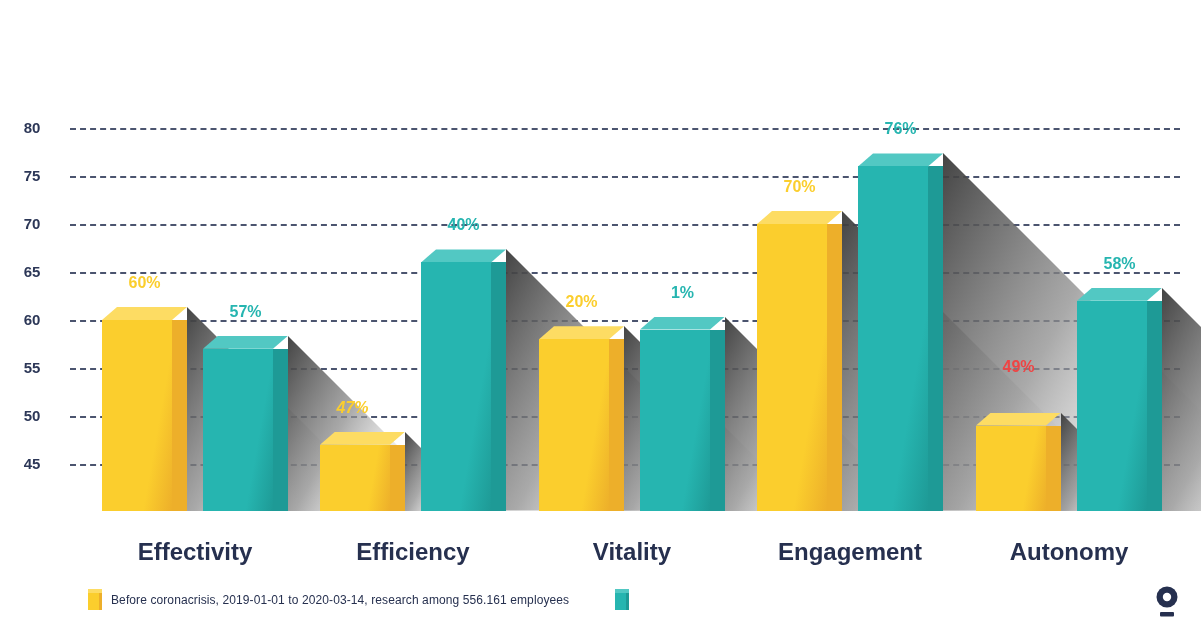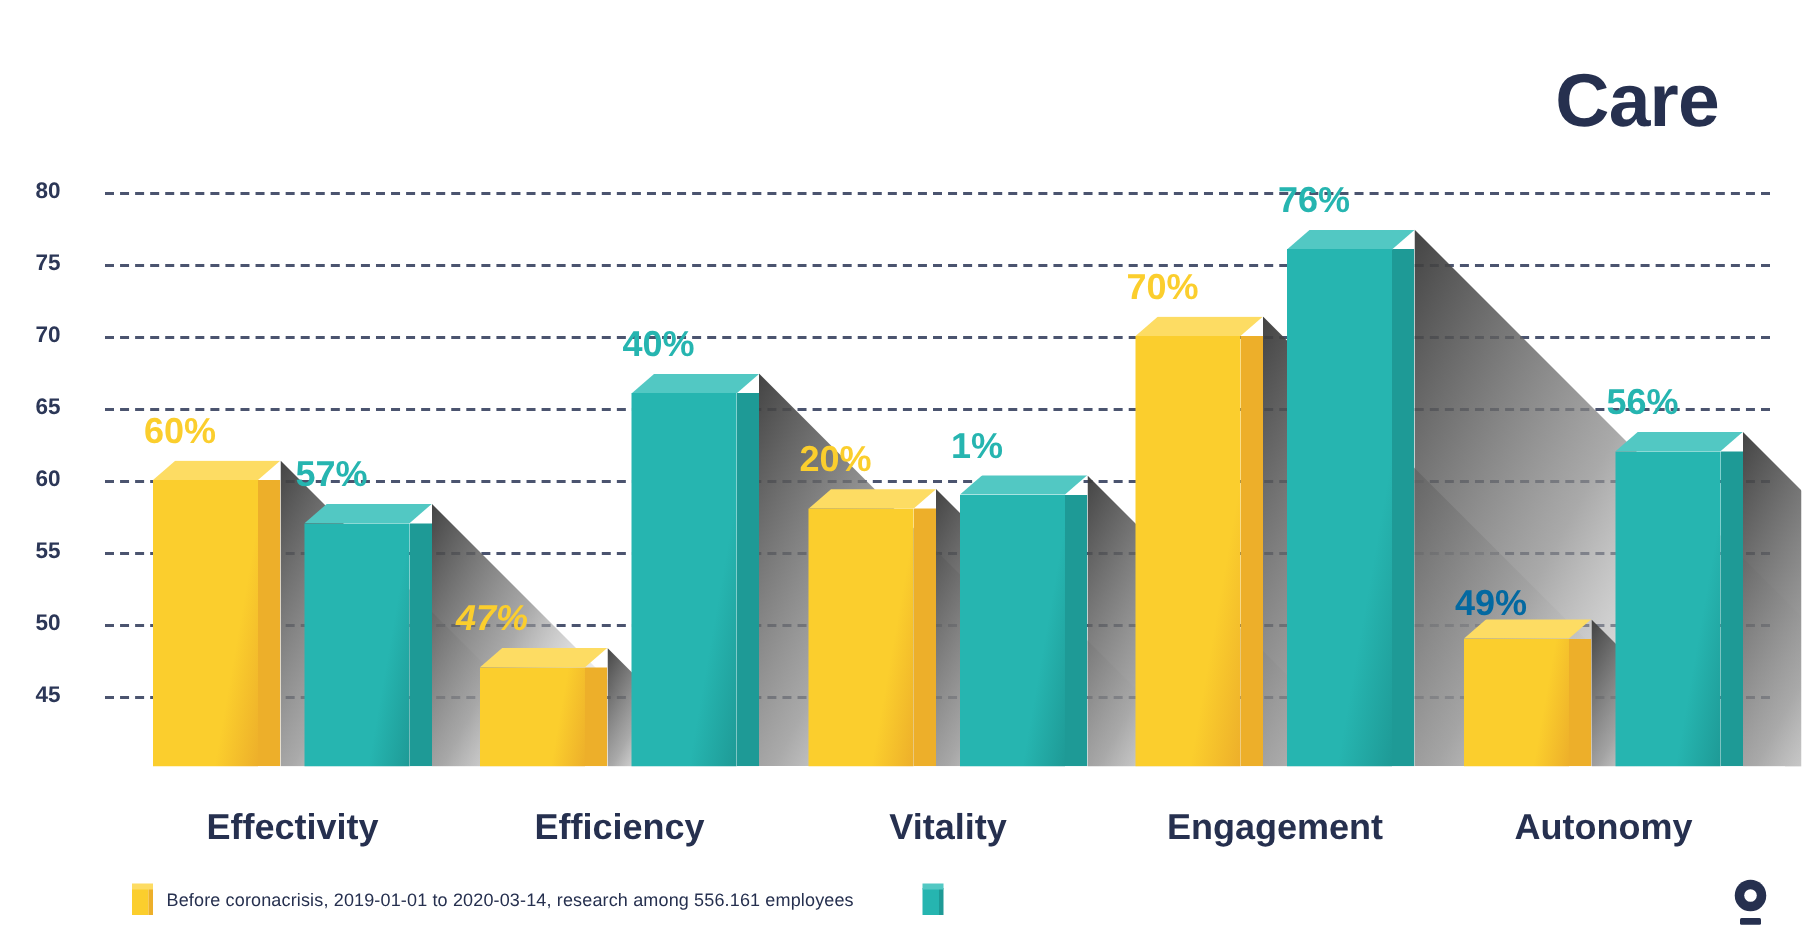--- a/index.html
+++ b/index.html
@@ -99,24 +99,24 @@
   .bar .side {
     position: absolute;
     bottom: 0;
   }
   .bar .top {
     position: absolute;
   }
 
   .bar-label {
     position: absolute;
-    font-size: 24px;
+    font-size: 16px;
     font-weight: bold;
     white-space: nowrap;
-    text-align: left;
+    text-align: center;
   }
 
   
   .bottom-panel {
     position: absolute;
     left: 70px;
     top: 511px;
     width: 1120px;
     height: 119px;
     background: #ffffff;
@@ -340,31 +340,30 @@
           <div class="front" style="background: linear-gradient(100deg, rgb(38, 181, 176) 0%, rgb(38, 181, 176) 72%, rgb(30, 154, 150) 100%);"></div>
           <div class="side" style="left: 70px; width: 15px; height: 344.6px; background: rgb(30, 154, 150); clip-path: polygon(0px 0px, 100% -13px, 100% 100%, 0px 100%);"></div>
           <div class="top" style="left: 0px; top: -13px; width: 85px; height: 13px; background: rgb(82, 200, 195); clip-path: polygon(0px 100%, 15px 0px, 100% 0px, 70px 100%);"></div>
         </div>
         <div class="bar-label" style="left: 852px; width: 97px; top: 120.4px; color: rgb(38, 181, 176);">76%</div>
         <div class="bar" style="left: 976px; width: 70px; height: 85.4px;">
           <div class="front" style="background: linear-gradient(100deg, rgb(251, 206, 45) 0%, rgb(251, 206, 45) 72%, rgb(237, 175, 42) 100%);"></div>
           <div class="side" style="left: 70px; width: 15px; height: 85.4px; background: rgb(237, 175, 42); clip-path: polygon(0px 0px, 100% -13px, 100% 100%, 0px 100%);"></div>
           <div class="top" style="left: 0px; top: -13px; width: 85px; height: 13px; background: rgb(253, 220, 99); clip-path: polygon(0px 100%, 15px 0px, 100% 0px, 70px 100%);"></div>
         </div>
-        <div class="bar-label" style="left: 970px; width: 97px; top: 389px; color: #0369a1;">49%</div>
+        <div class="bar-label" style="left: 970px; width: 97px; top: 358px; color: #ef4444;">49%</div>
         <div class="bar" style="left: 1077px; width: 70px; height: 210.2px;">
           <div class="front" style="background: linear-gradient(100deg, rgb(38, 181, 176) 0%, rgb(38, 181, 176) 72%, rgb(30, 154, 150) 100%);"></div>
           <div class="side" style="left: 70px; width: 15px; height: 210.2px; background: rgb(30, 154, 150); clip-path: polygon(0px 0px, 100% -13px, 100% 100%, 0px 100%);"></div>
           <div class="top" style="left: 0px; top: -13px; width: 85px; height: 13px; background: rgb(82, 200, 195); clip-path: polygon(0px 100%, 15px 0px, 100% 0px, 70px 100%);"></div>
         </div>
-        <div class="bar-label" style="left: 1071px; width: 97px; top: 254.8px; color: rgb(38, 181, 176);">56%</div>
+        <div class="bar-label" style="left: 1071px; width: 97px; top: 254.8px; color: rgb(38, 181, 176);">58%</div>
       </div>
   </div>
 
-  <div class="brand-title">Care</div>
 
   <div class="bottom-panel"></div>
 
   <div id="cat-labels">
       <div class="cat-label" style="left: 195px;">Effectivity</div>
       <div class="cat-label" style="left: 413px;">Efficiency</div>
       <div class="cat-label" style="left: 632px;">Vitality</div>
       <div class="cat-label" style="left: 850px;">Engagement</div>
       <div class="cat-label" style="left: 1069px;">Autonomy</div>
     </div>

